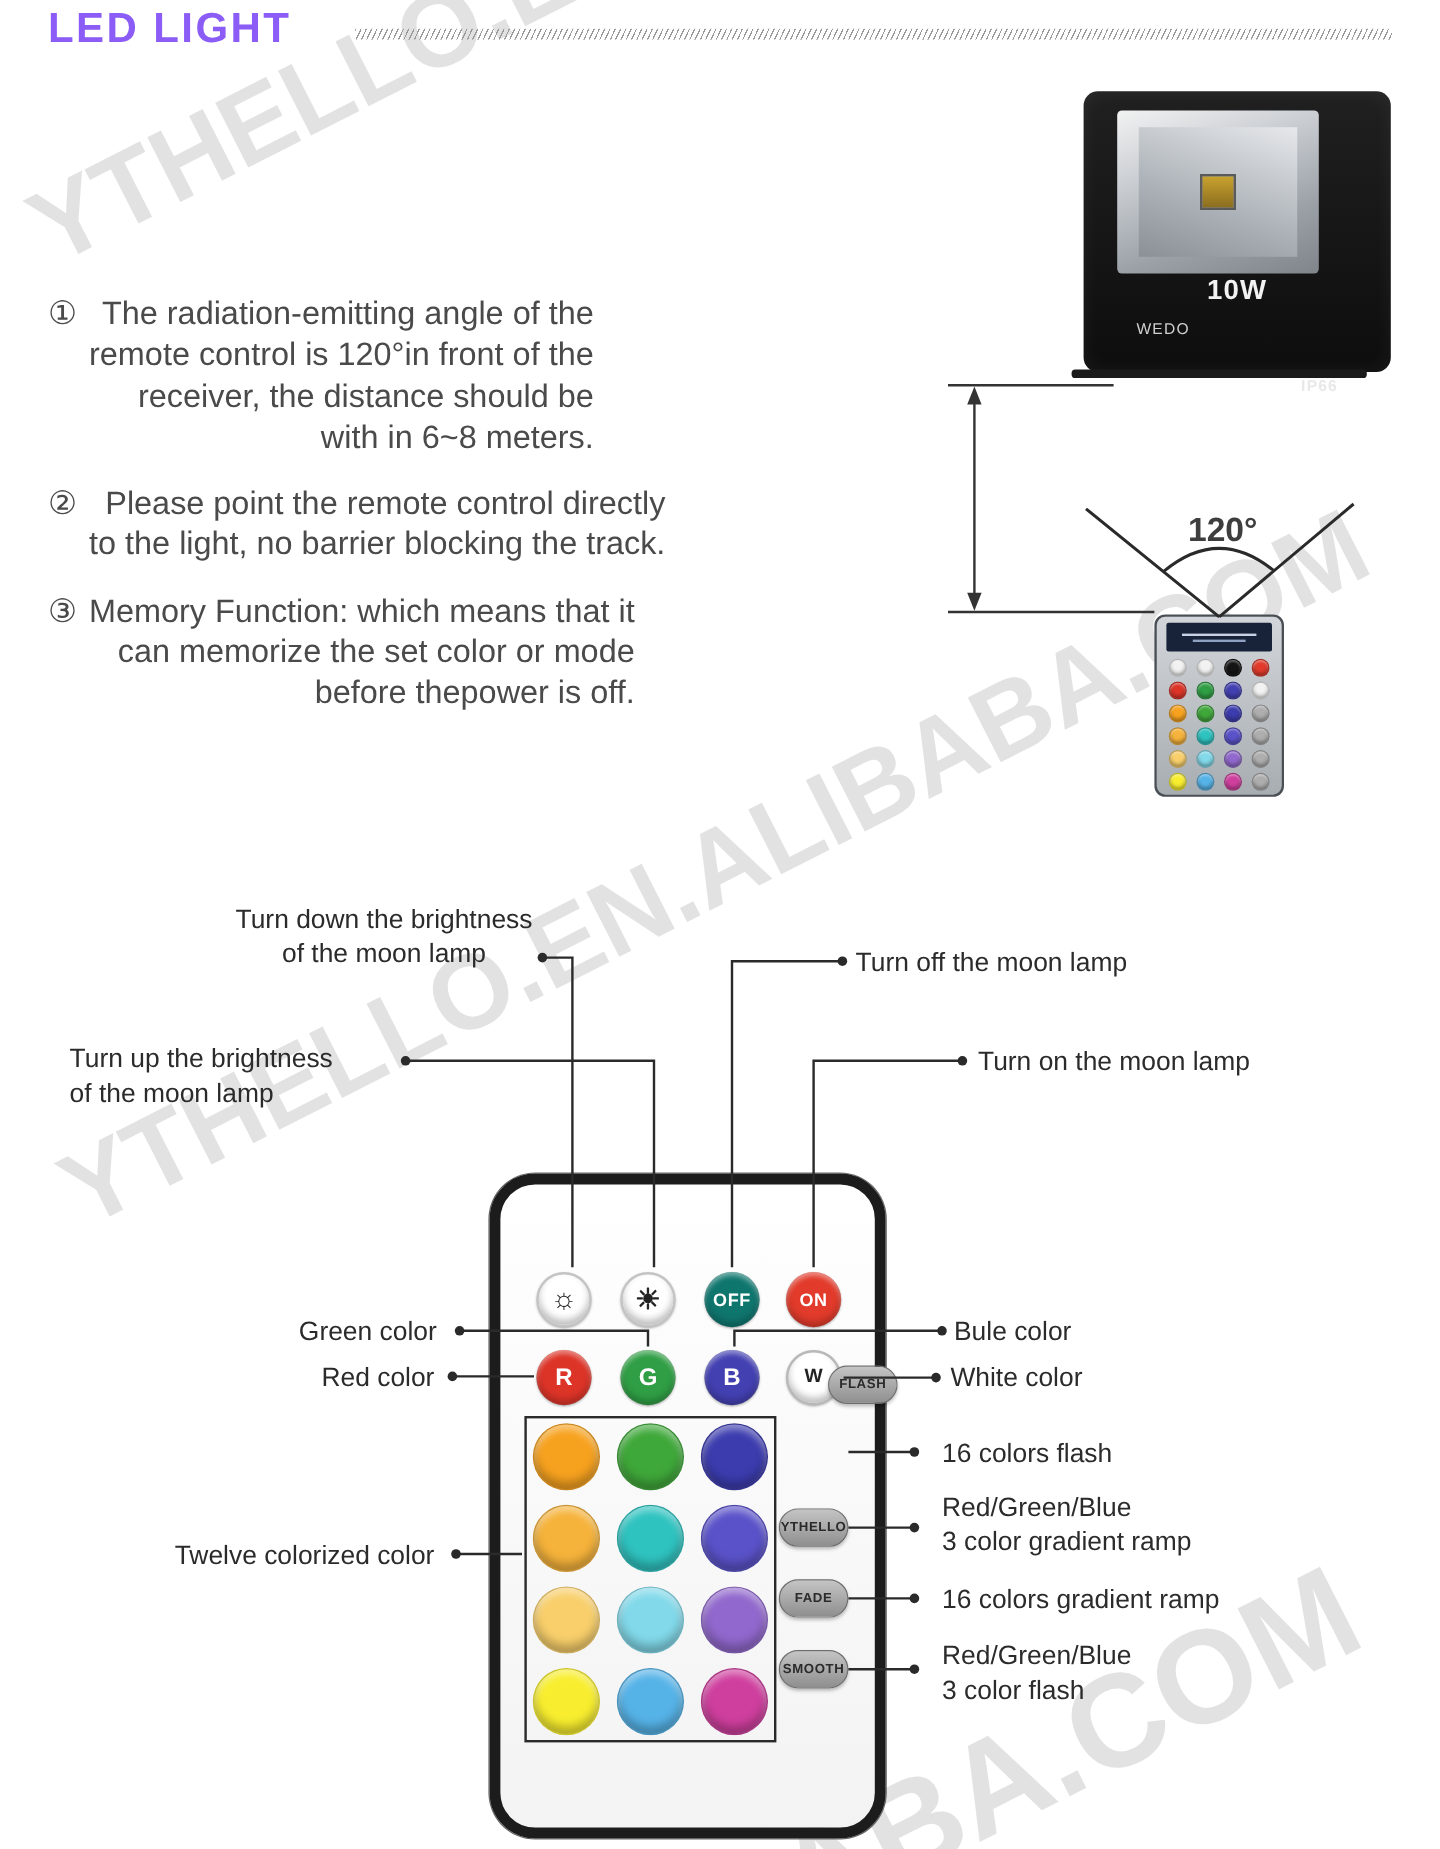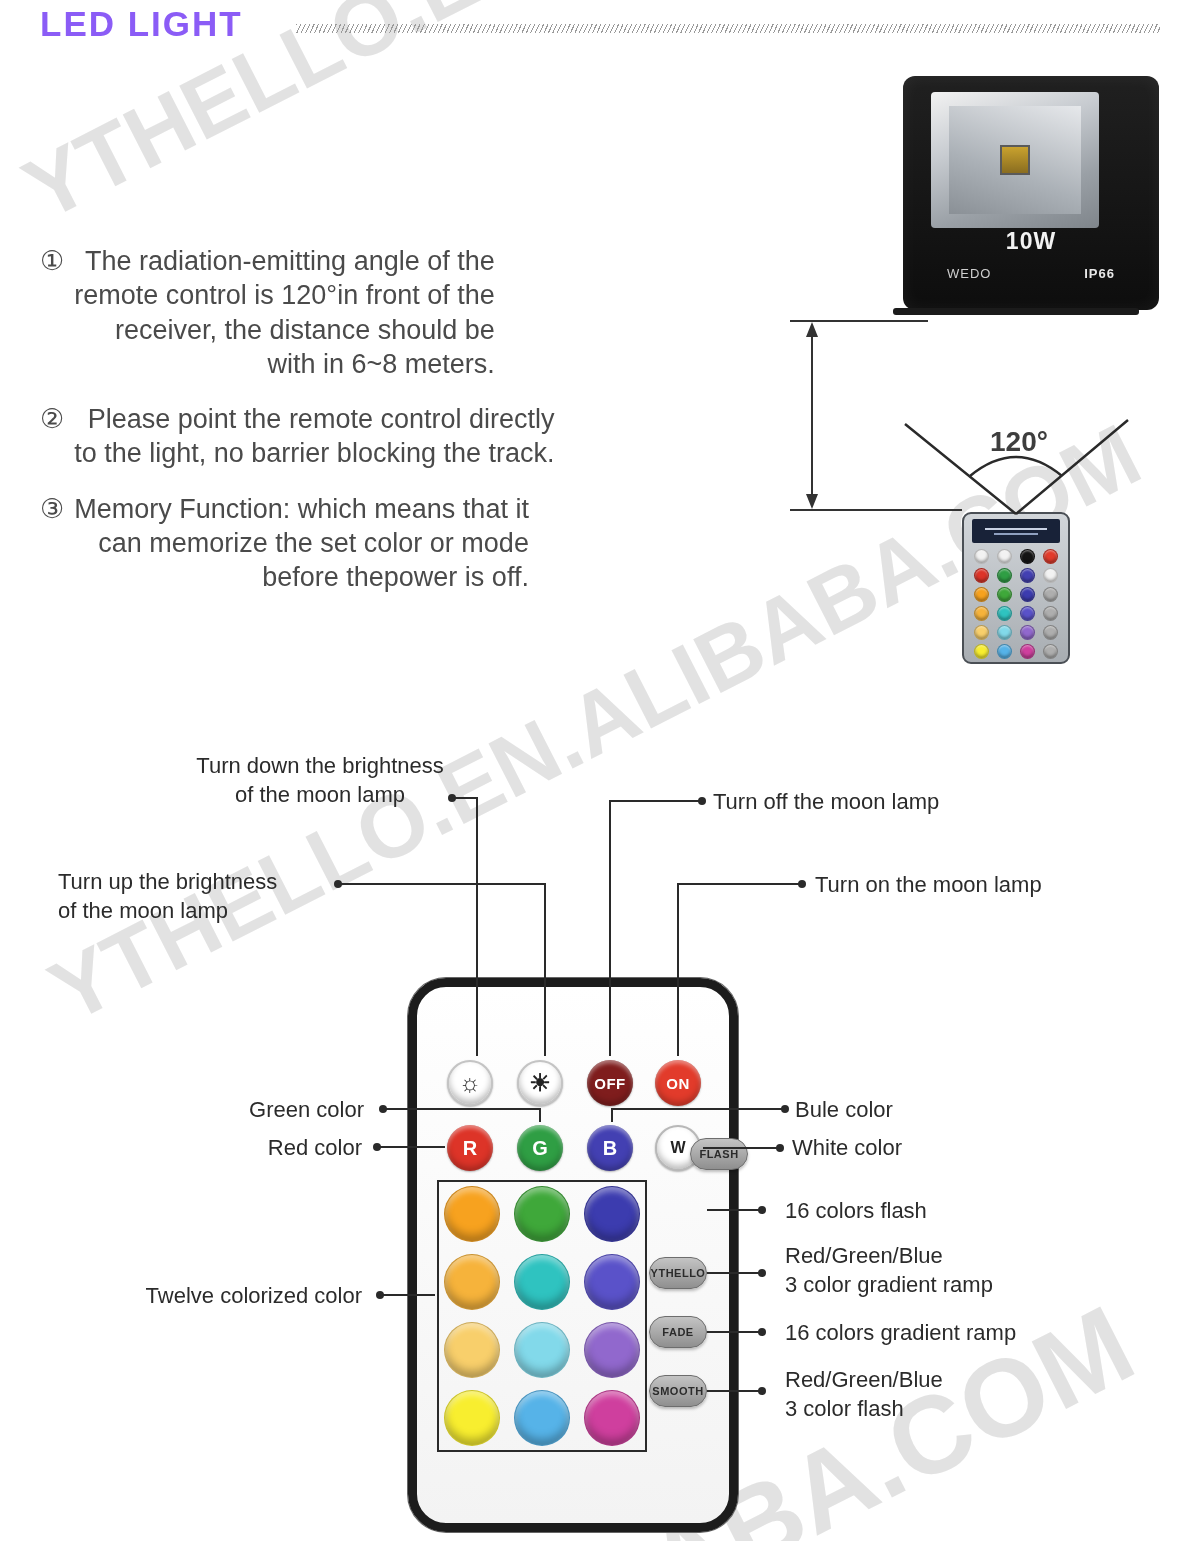--- a/index.html
+++ b/index.html
@@ -41,21 +41,21 @@
   .fl-reflector::after { content:""; position:absolute; left:18px; top:14px; right:18px; bottom:14px;
            background:linear-gradient(200deg,#e6e8eb,#abb1b7 60%,#8a9096); }
   .fl-chip { position:absolute; left:50%; top:50%; width:30px; height:30px;
            transform:translate(-50%,-50%); z-index:1;
            background:linear-gradient(#c9a22e,#8a6d20); border:2px solid #5a5a5a; }
   .fl-watt { position:absolute; left:0; right:0; top:152px; text-align:center; color:#f2f2f2;
            font-size:23px; font-weight:700; letter-spacing:1px; }
   .fl-row { position:absolute; left:0; right:0; top:190px; display:flex;
            justify-content:space-between; padding:0 44px; color:#cfcfcf;
            font-size:13px; letter-spacing:1px; }
-  .fl-ip { color:#e8e8e8; font-weight:700; }
+  .fl-ip { color:#e8e8e8; font-weight:700;margin-top:48px; }
   .fl-bracket { position:absolute; left:893px; top:308px; width:246px; height:7px;
            background:#1b1b1b; border-radius:3px; z-index:2; }
 
   .dist  { position:absolute; left:752px; top:374px; width:130px; text-align:center;
            font-size:28px; font-weight:700; color:#3e3e3e; line-height:1.15;
            white-space:pre-line; z-index:2; }
   .angle { position:absolute; left:990px; top:426px; font-size:28px; font-weight:700;
            color:#3e3e3e; z-index:2; }
 
   
@@ -201,21 +201,21 @@
         <span class="mini-key" style="background: rgb(86, 179, 232);"></span>
         <span class="mini-key" style="background: rgb(207, 63, 158);"></span>
         <span class="mini-key" style="background: rgb(174, 174, 174);"></span>
       </div>
   </div>
 
   <div class="remote"></div>
 
   <div class="rkey icon pos-b1">☼</div>
   <div class="rkey icon pos-b2">☀</div>
-  <div class="rkey small pos-b3" style="background: #7f1d1d;">OFF</div>
+  <div class="rkey small pos-b3" style="background: #0f766e;">OFF</div>
   <div class="rkey small pos-b4" style="background: rgb(226, 59, 43);">ON</div>
 
   <div class="rkey letter pos-r" style="background: rgb(221, 52, 40);">R</div>
   <div class="rkey letter pos-g" style="background: rgb(47, 158, 68);">G</div>
   <div class="rkey letter pos-b" style="background: rgb(67, 64, 178);">B</div>
   <div class="rkey white  pos-w">W</div>
 
   <div class="cgrid">
       <span class="ckey" style="background: rgb(247, 162, 31);"></span>
       <span class="ckey" style="background: rgb(63, 168, 58);"></span>

